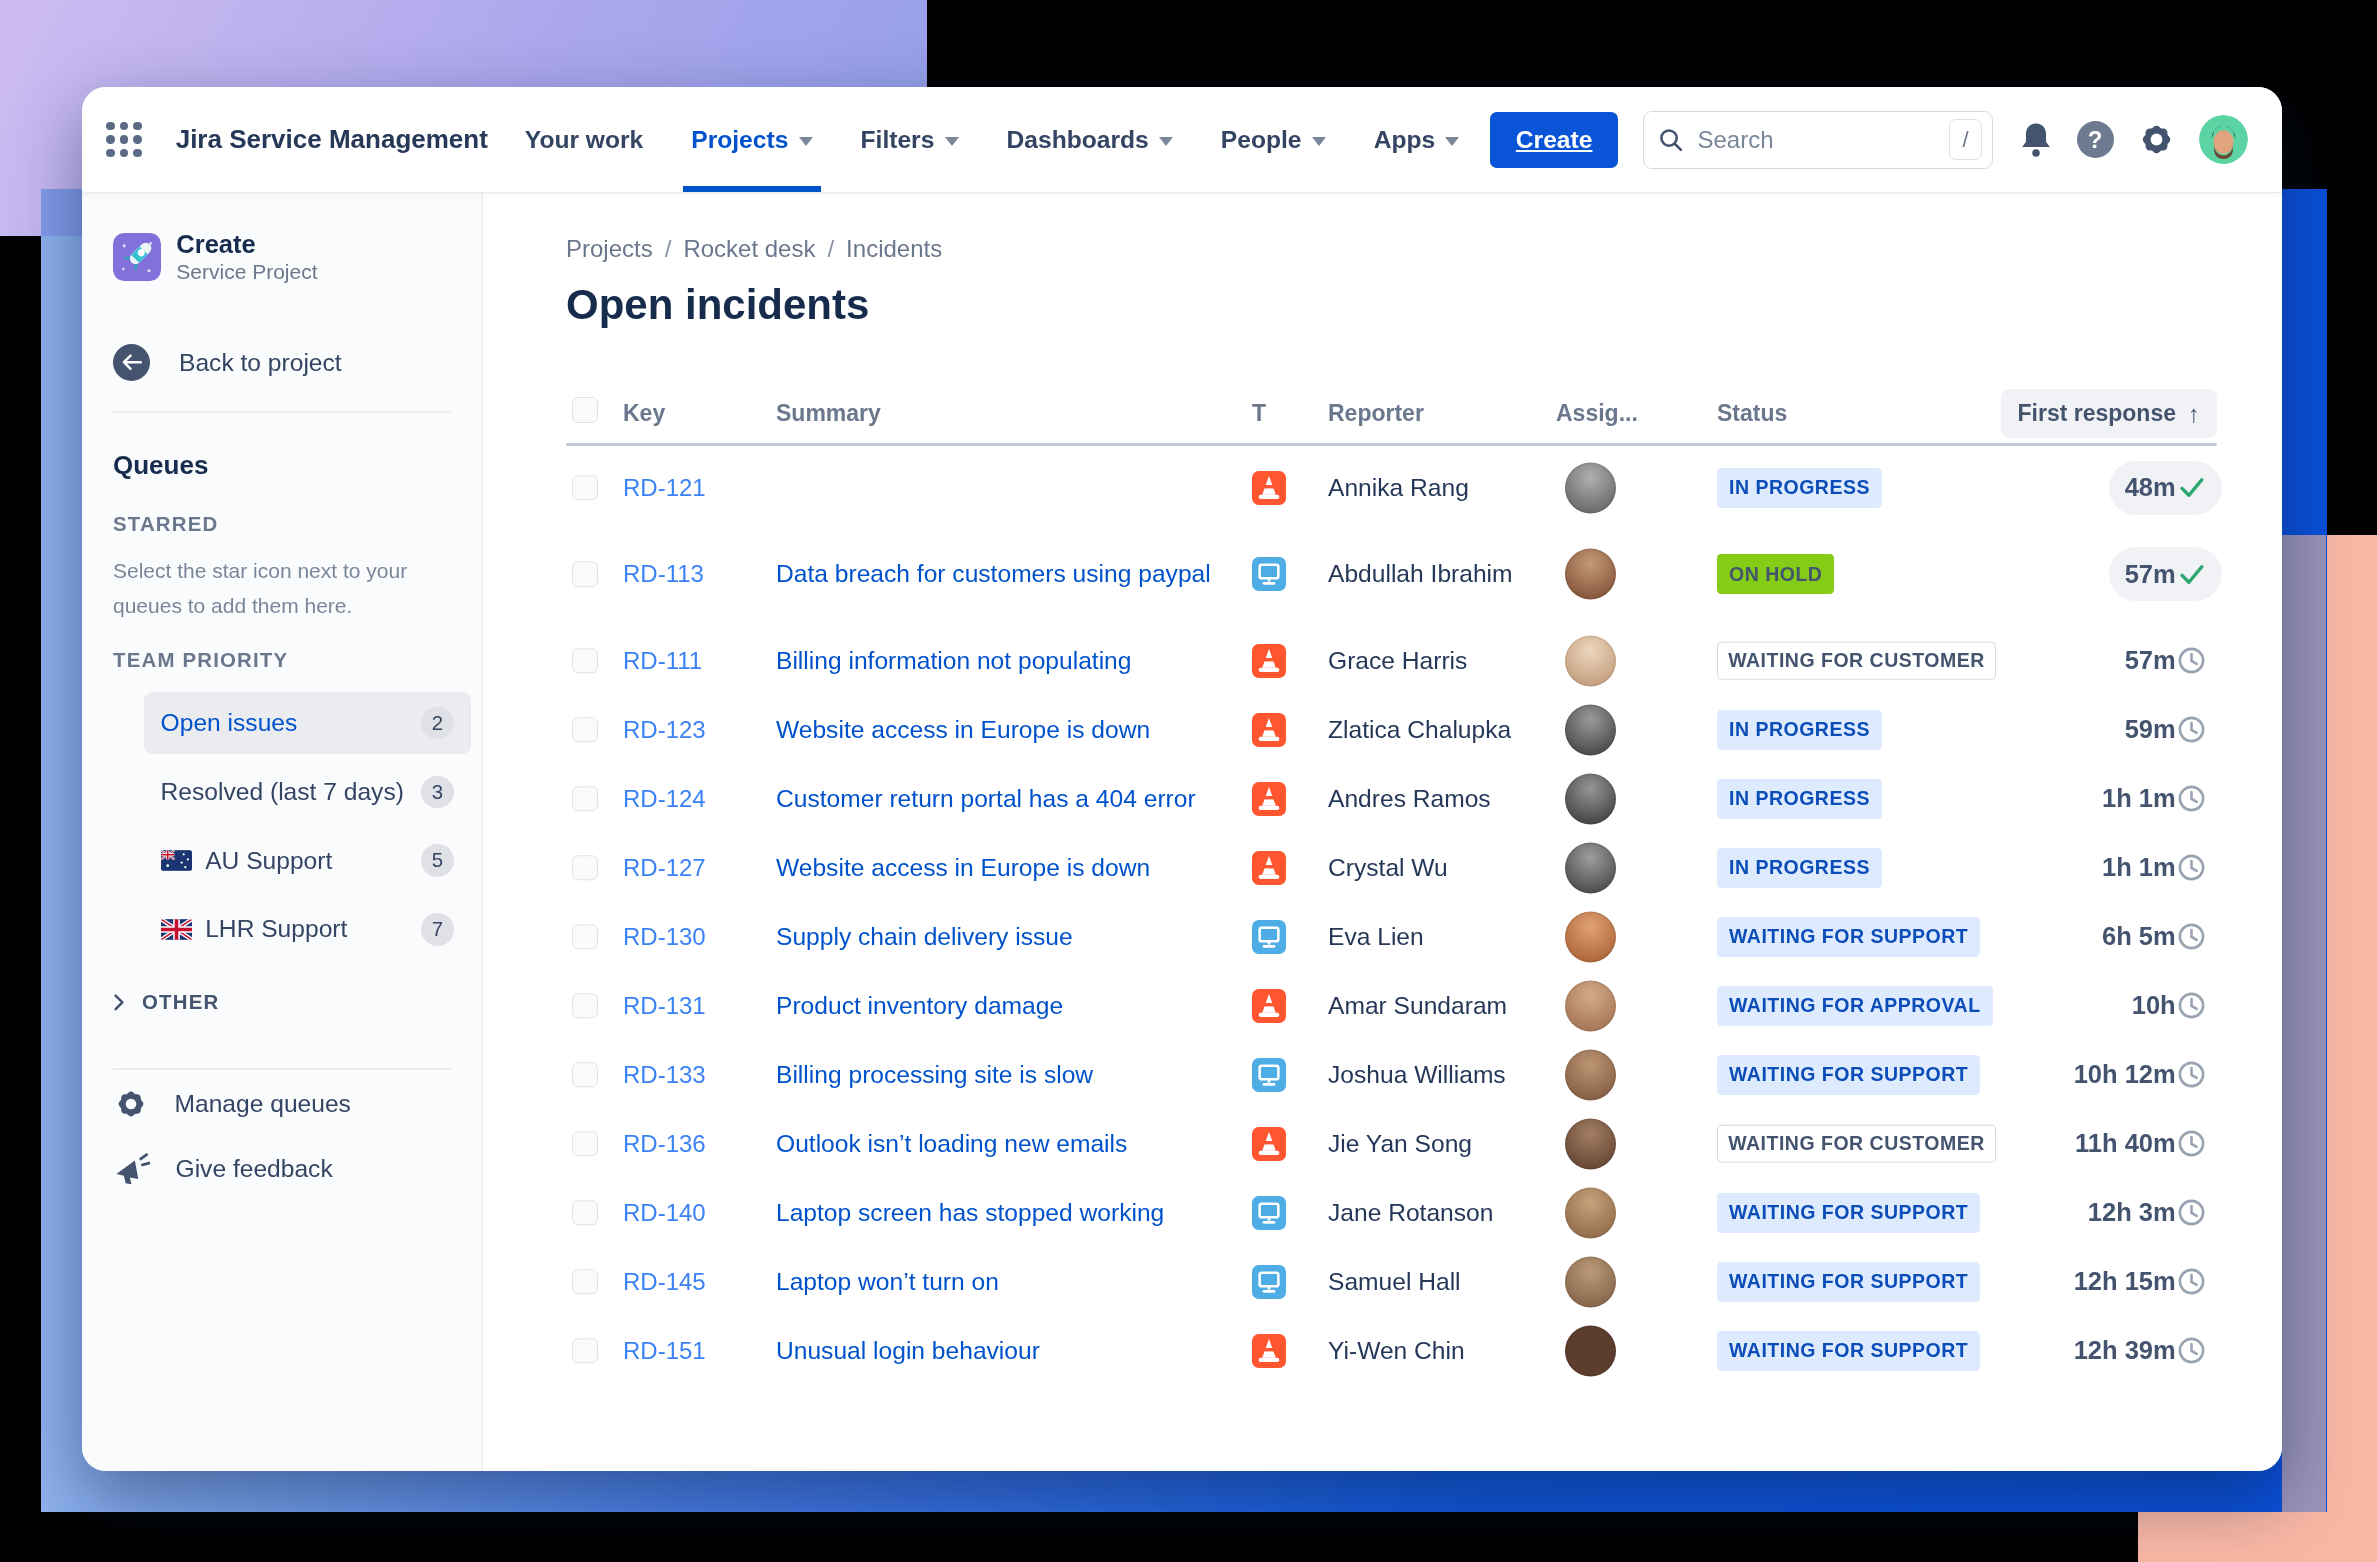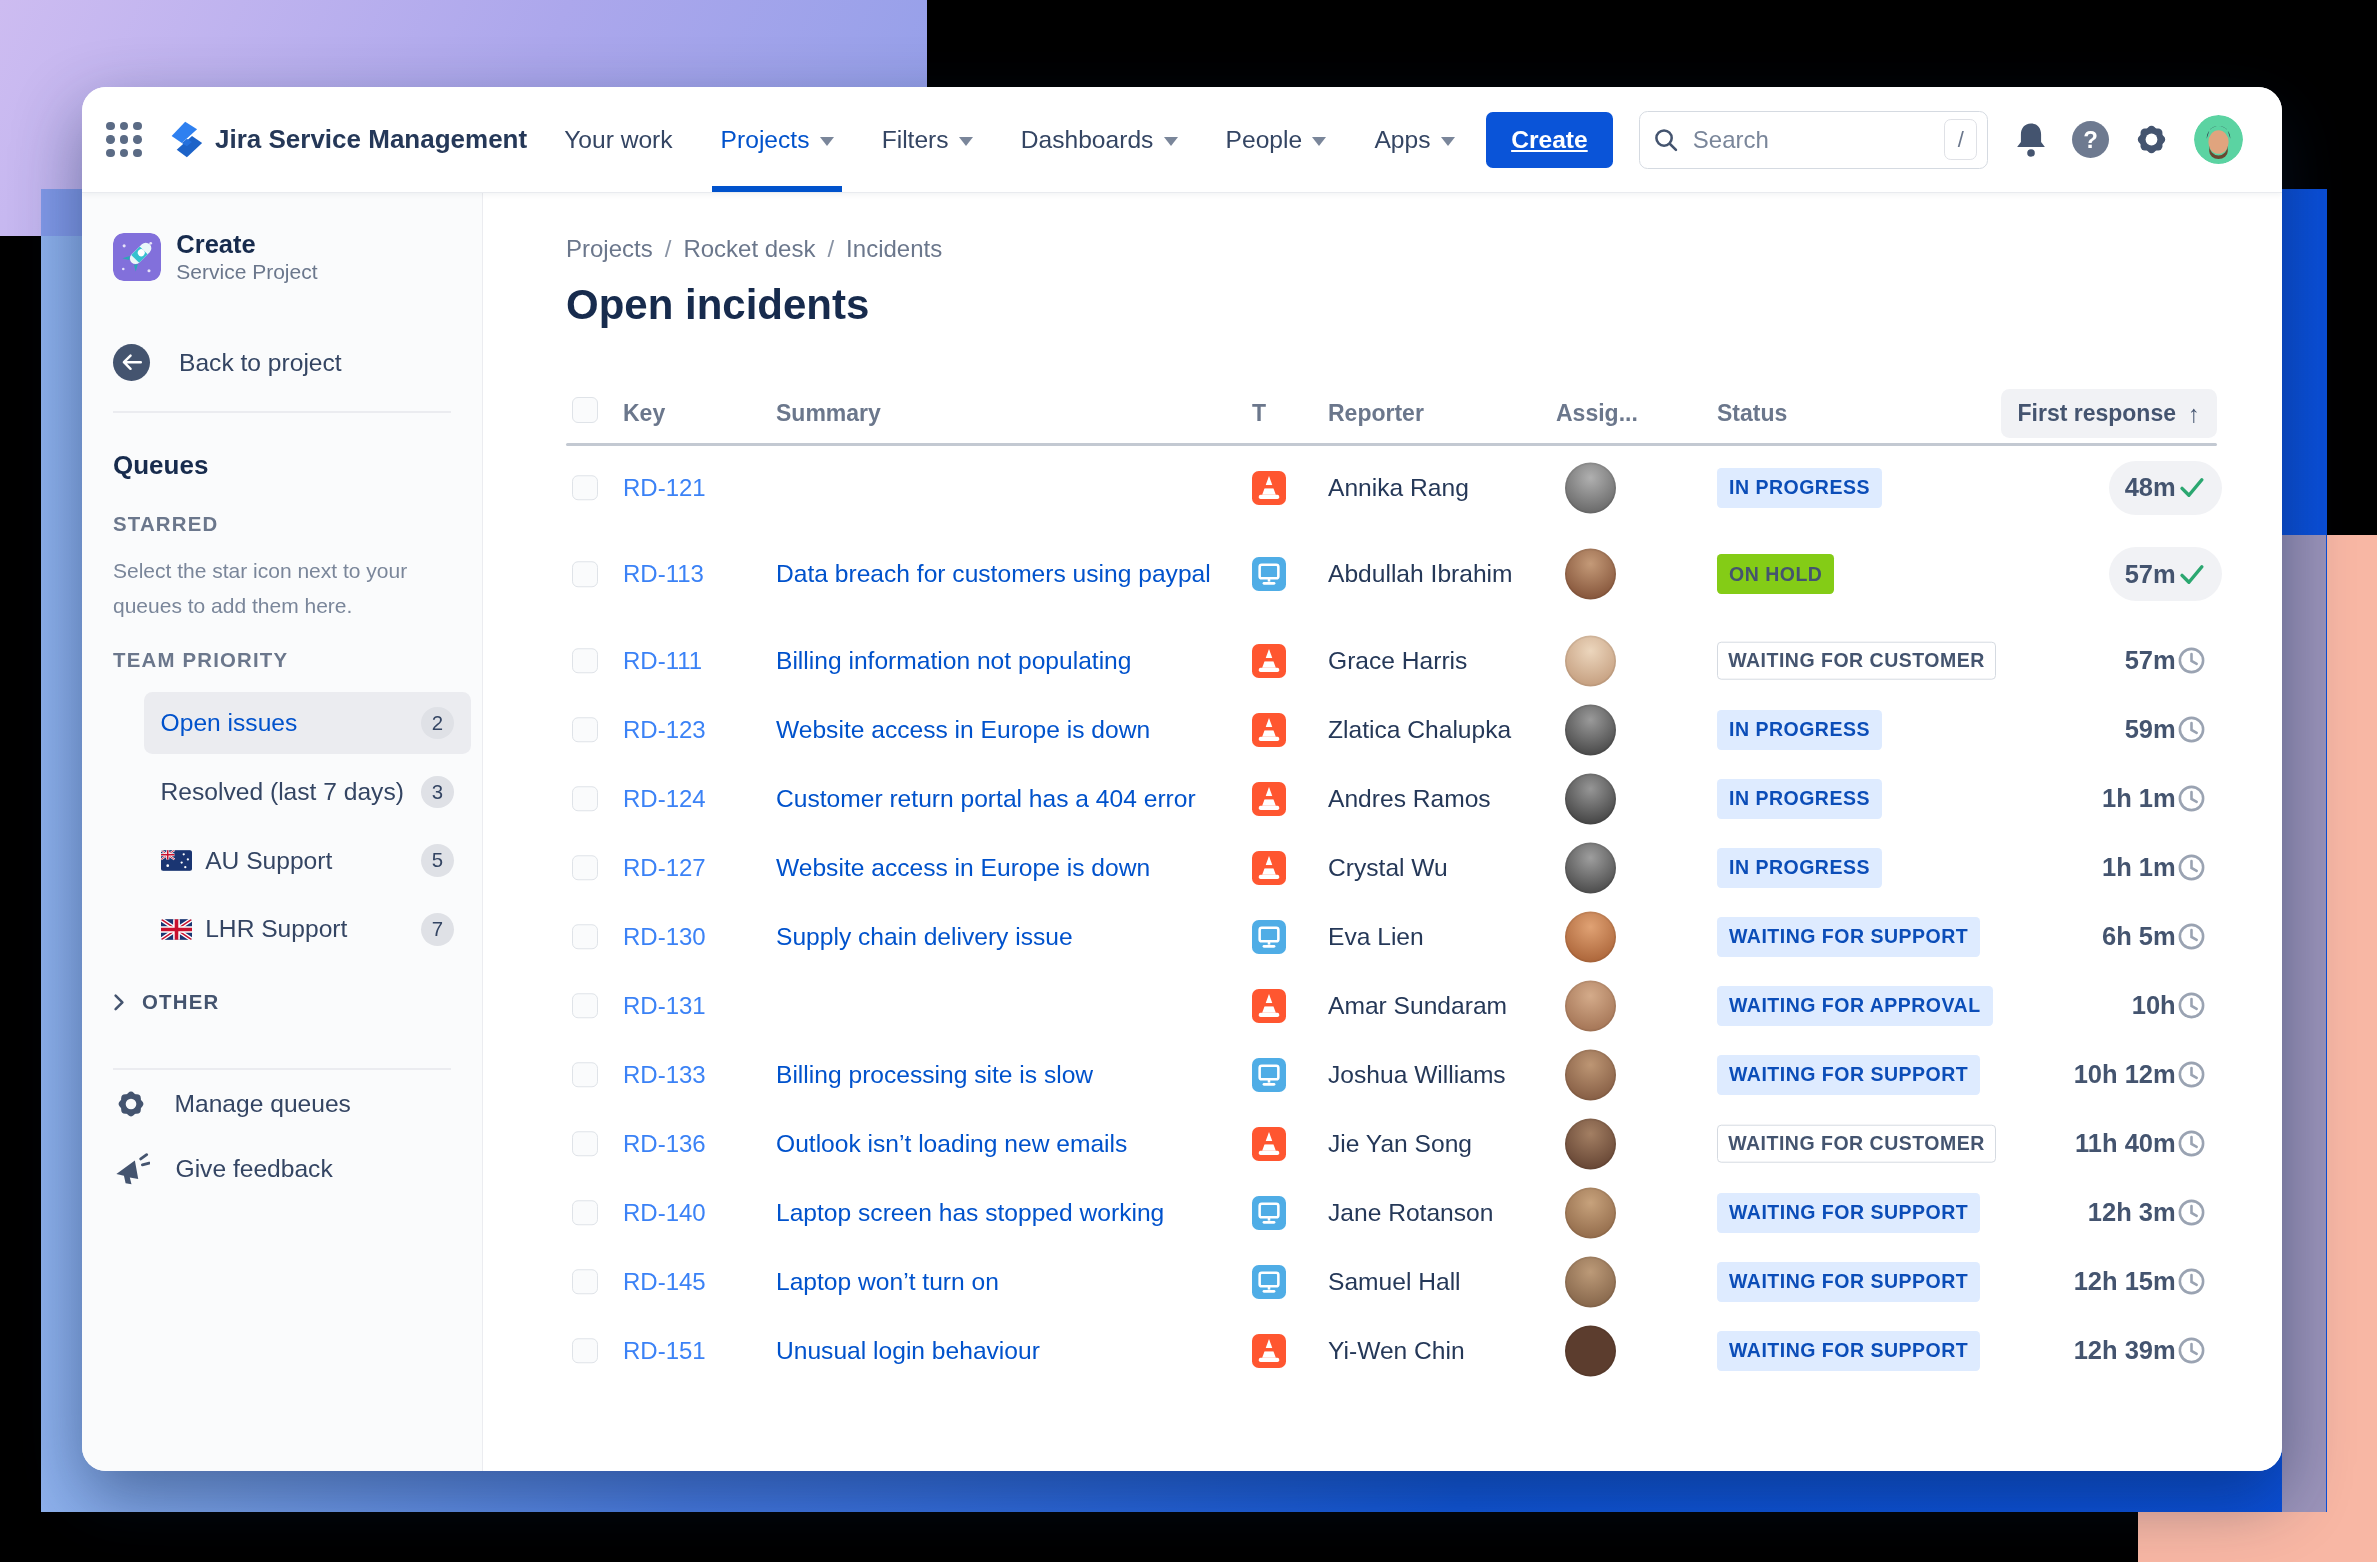--- a/index.html
+++ b/index.html
@@ -14,21 +14,21 @@
   .bg-salmon-bot{left:2138px;top:1512px;width:239px;height:50px;background:#F8B7A4;}
   
   .window{left:82px;top:87px;width:2200px;height:1384px;background:#fff;border-radius:24px;overflow:hidden;box-shadow:0 25.5px 68px rgba(9,30,66,.45);}
   
   .header{position:absolute;left:0;top:0;right:0;height:105px;display:flex;align-items:center;padding:0 37px 0 24px;border-bottom:0.8px solid #E9EBEF;box-shadow:0 1.7px 5.1px rgba(9,30,66,.05);background:#fff;z-index:5;}
   .grid-icon{width:36px;height:36px;display:grid;grid-template-columns:repeat(3,8.5px);grid-template-rows:repeat(3,8.5px);gap:5.1px;margin-right:22px;}
   .grid-icon i{background:#5B6B85;border-radius:50%;}
   .logo-mark{width:39px;height:39px;margin-right:12px;}
   .app-title{font-size:26px;font-weight:700;color:#253858;margin-right:37px;white-space:nowrap;}
   .nav-items{display:flex;align-items:center;gap:48px;height:100%;}
-  .nav-item{font-size:24.6px;color:#344563;font-weight:400;height:100%;display:flex;align-items:center;gap:10.2px;position:relative;white-space:nowrap;cursor:pointer;}
+  .nav-item{font-size:24.6px;color:#344563;font-weight:700;height:100%;display:flex;align-items:center;gap:10.2px;position:relative;white-space:nowrap;cursor:pointer;}
   .nav-item.active{color:#0052CC;}
   .nav-item.active::after{content:"";position:absolute;left:-8.5px;right:-8.5px;bottom:0;height:6px;background:#0052CC;}
   .caret{width:0;height:0;border-left:7.6px solid transparent;border-right:7.6px solid transparent;border-top:9.3px solid #7A869A;margin-top:4.2px;}
   .create-btn{margin-left:31px;height:56px;padding:0 25.5px;background:#0A54D8;color:#fff;font-size:24.6px;font-weight:600;border:none;border-radius:6.8px;display:flex;align-items:center;cursor:pointer;text-decoration:underline;}
   .search-box{margin-left:25.5px;width:324px;height:56px;border:1.7px solid #D5DAE1;border-radius:8.5px;display:flex;align-items:center;padding:0 10.2px 0 13.6px;gap:12px;background:#fff;}
   .search-box input{border:none;outline:none;flex:1;font-size:24px;color:#344563;font-family:"Liberation Sans",sans-serif;min-width:0;background:transparent;}
   .search-box input::placeholder{color:#7A869A;}
   .slash-hint{width:31px;height:39px;border:1.7px solid #DFE1E6;border-radius:6.8px;display:flex;align-items:center;justify-content:center;font-size:22px;color:#6B778C;}
   .hdr-icons{display:flex;align-items:center;gap:24px;margin-left:25.5px;}
   .help-circle{width:37px;height:37px;border-radius:50%;background:#6E7A90;color:#fff;font-size:24px;font-weight:700;display:flex;align-items:center;justify-content:center;}
@@ -466,20 +466,21 @@
 
       <svg class="icon-clock" width="31" height="31" viewBox="0 0 36 36">
         <circle cx="18" cy="18" r="13.5" fill="none" stroke="#9AA3B2" stroke-width="3"></circle>
         <path d="M18 10.5 v8 l6 3.5" fill="none" stroke="#9AA3B2" stroke-width="3" stroke-linecap="round"></path>
       </svg>
     </div>
   </div>
           <div class="row">
     <div class="cb cbx"></div>
     <div class="key">RD-131</div>
+    <div class="summary">Product inventory damage</div>
     <div class="ticon incident">
       <svg class="icon-incident" width="34" height="34" viewBox="0 0 40 40">
         <path d="M20 6 L28 28 H12 Z" fill="#fff"></path>
         <rect x="12.5" y="16.5" width="15" height="4" fill="#FF5630"></rect>
         <rect x="8" y="28" width="24" height="5" rx="2" fill="#fff"></rect>
       </svg>
       
     </div>
     <div class="reporter">Amar Sundaram</div>
     <div class="avatar" style="background: radial-gradient(circle at 50% 30%, rgb(212, 171, 138), rgb(168, 121, 90) 75%);"></div>

